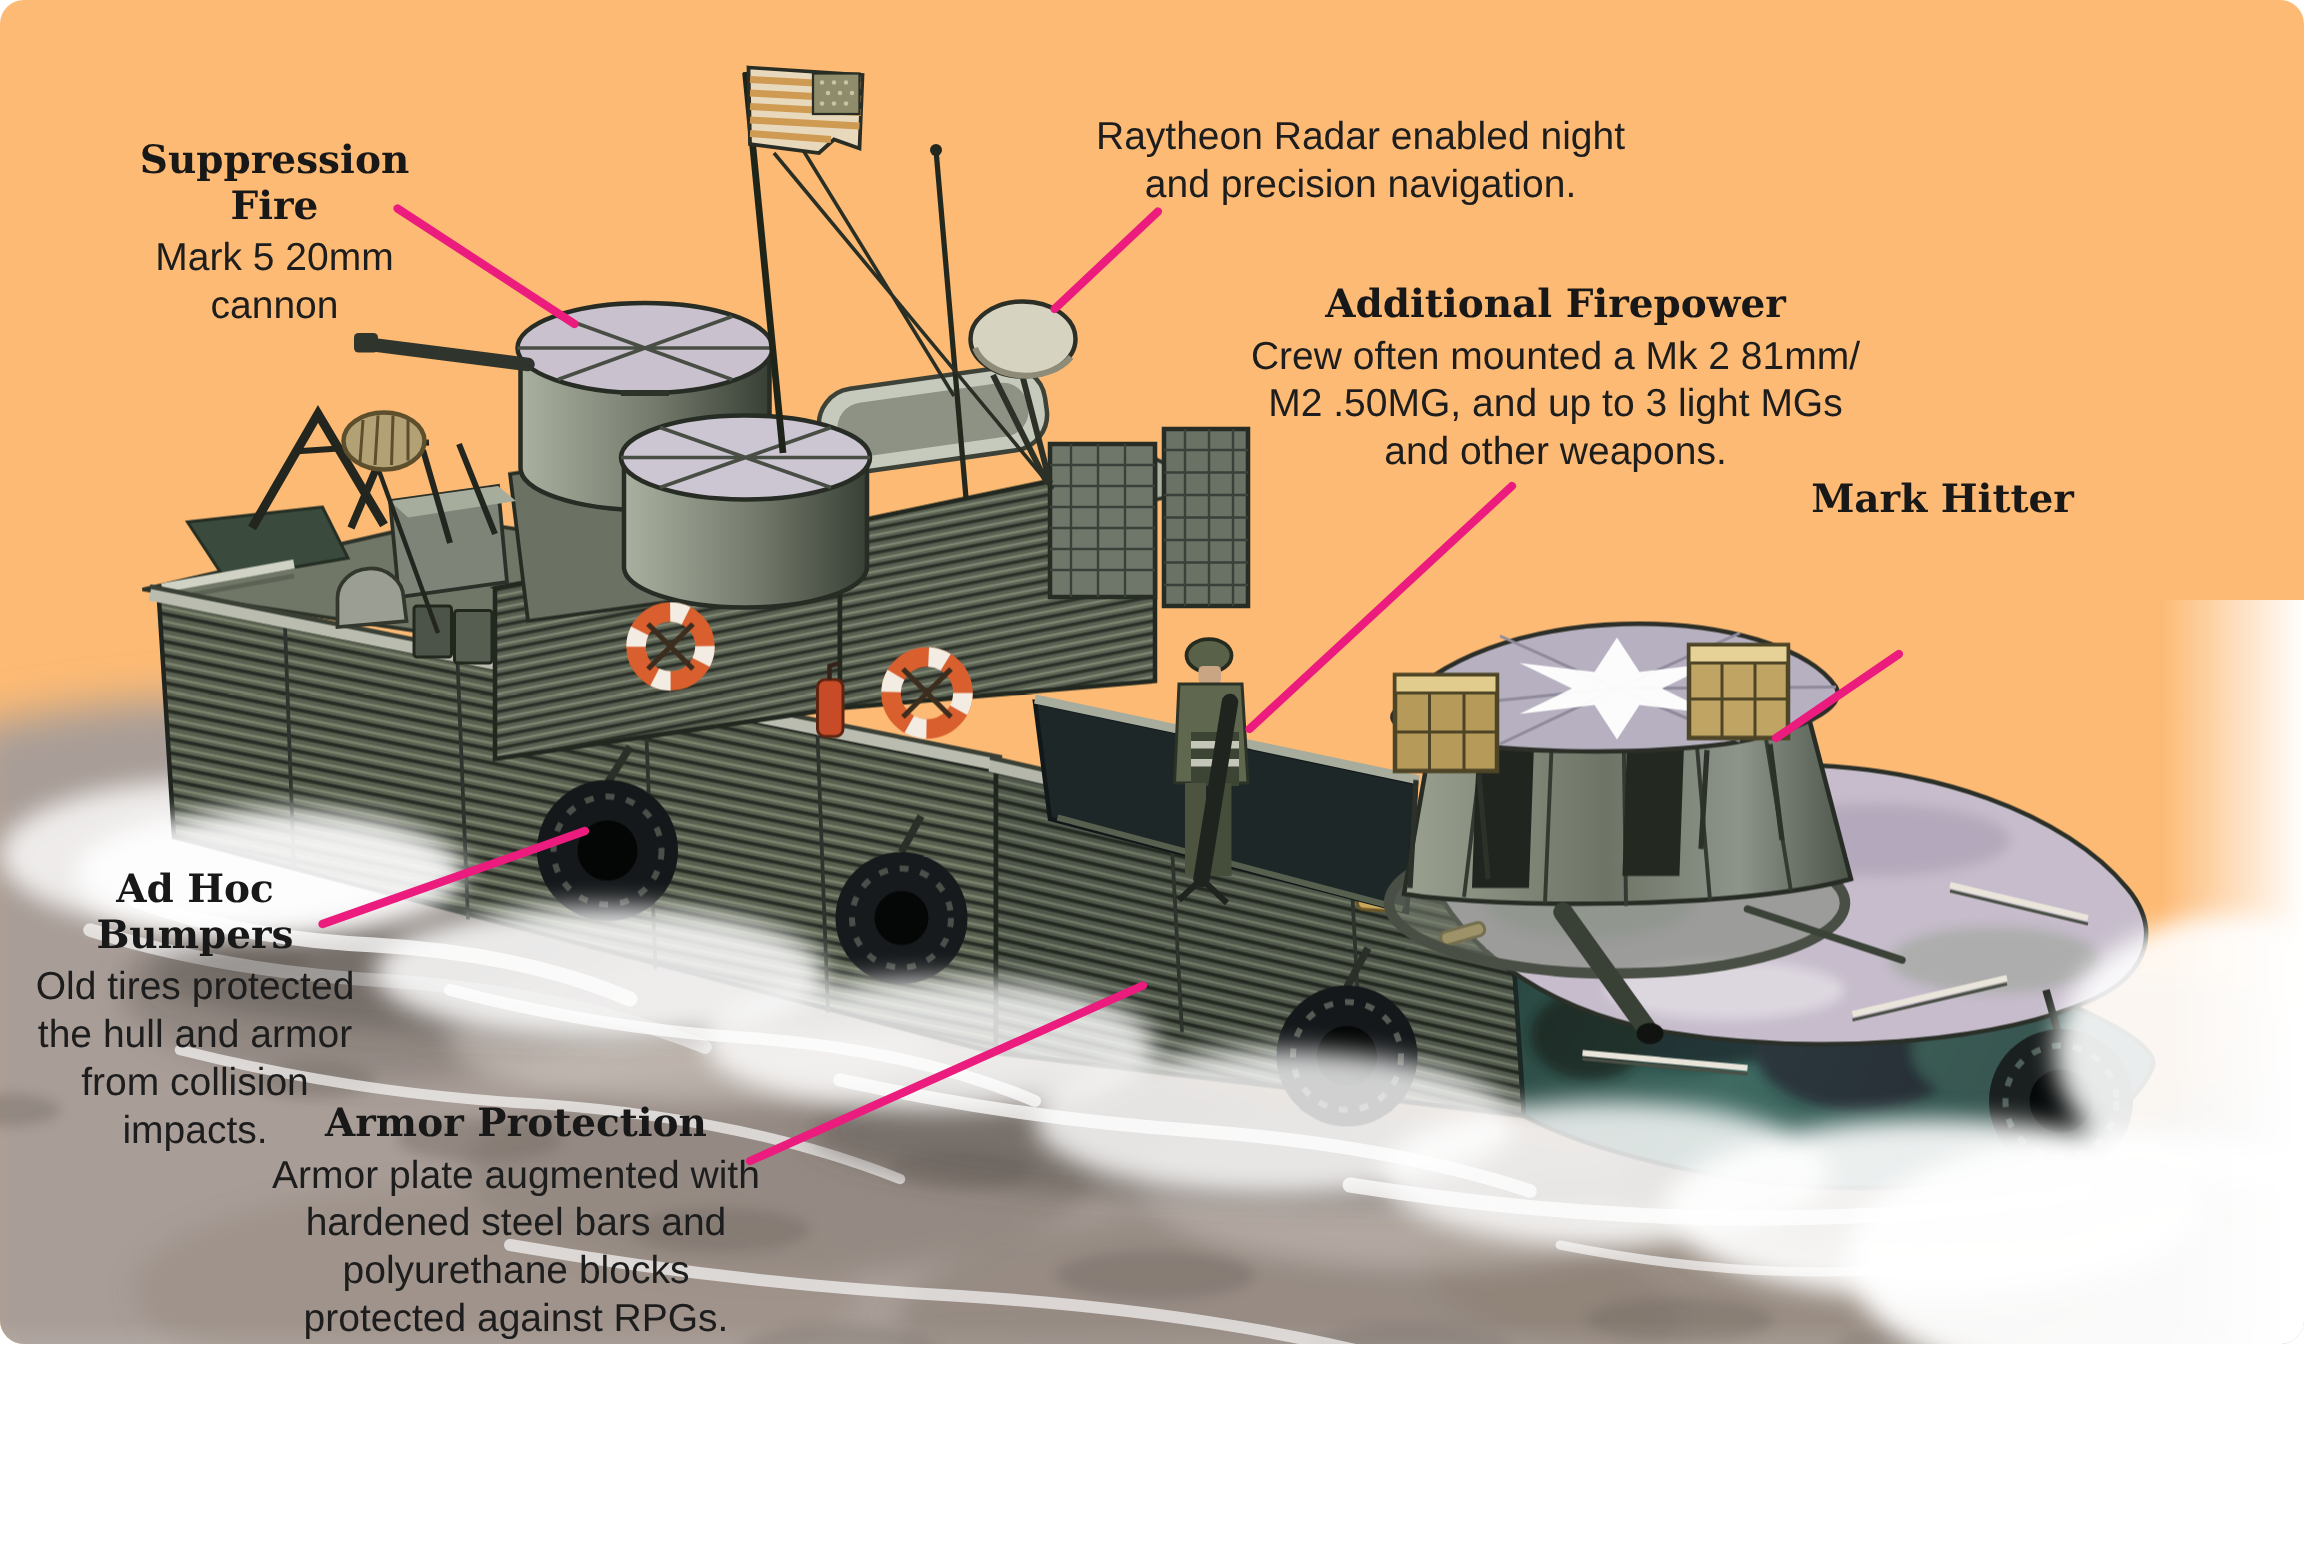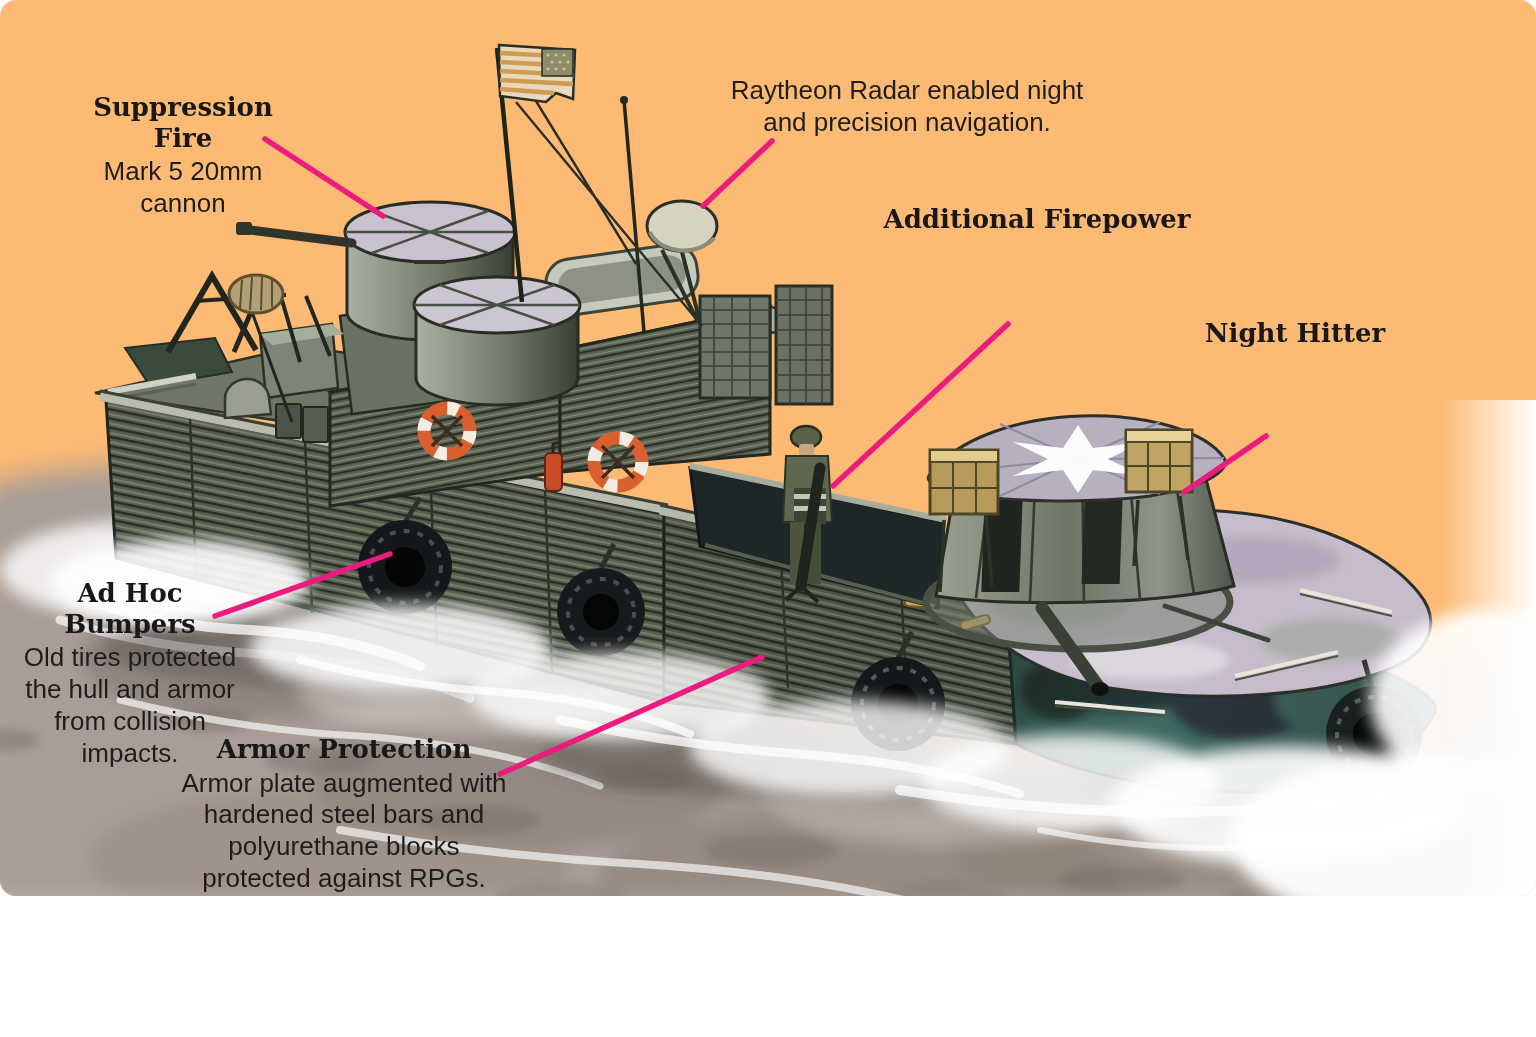--- a/index.html
+++ b/index.html
@@ -7,21 +7,21 @@
          font-family:"Liberation Sans",sans-serif;border-radius:16px;}
   #boat-svg{position:absolute;left:0;top:0;}
   .callout{position:absolute;text-align:center;color:#151515;z-index:5;}
   .callout .title{font-family:"DejaVu Serif",serif;font-weight:bold;font-size:26px;
                   line-height:1.18;white-space:pre-line;color:#181818;}
   .callout .body{font-family:"Liberation Sans",sans-serif;font-size:26px;line-height:1.22;
                  white-space:pre-line;margin-top:3px;color:#1d1d1d;}
   
   #co-suppression{left:53px;top:92px;width:260px;}
   #co-night{left:726px;top:72px;width:362px;}
-  #co-additional{left:827px;top:204px;width:420px;}
+  #co-additional{left:827px;top:188px;width:420px;}
   #co-heavy{left:1105px;top:318px;width:380px;}
   #co-bumpers{left:10px;top:578px;width:240px;}
   #co-armor{left:178px;top:734px;width:332px;}
 </style>
 </head>
 <body>
 
 <div id="stage">
 
 <svg id="boat-svg" width="1536" height="1037" viewBox="0 0 1536 1037">
@@ -409,24 +409,27 @@
 cannon</div>
   </div>
 
   <div class="callout" id="co-night">
     <div class="body">Raytheon Radar enabled night
 and precision navigation.</div>
   </div>
 
   <div class="callout" id="co-additional">
     <div class="title">Additional Firepower</div>
+    <div class="body">Crew often mounted a Mk 2 81mm/
+M2 .50MG, and up to 3 light MGs
+and other weapons.</div>
   </div>
 
   <div class="callout" id="co-heavy">
-    <div class="title">Night Hitter</div>
+    <div class="title">Mark Hitter</div>
   </div>
 
   <div class="callout" id="co-bumpers">
     <div class="title">Ad Hoc
 Bumpers</div>
     <div class="body">Old tires protected
 the hull and armor
 from collision
 impacts.</div>
   </div>

